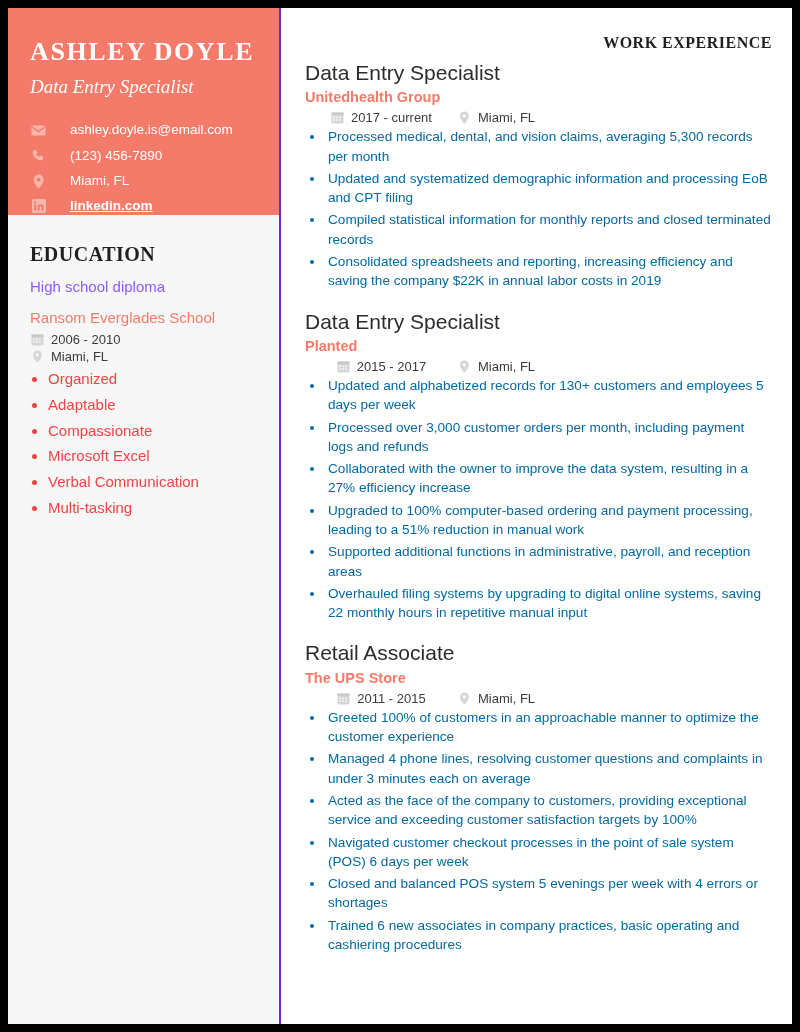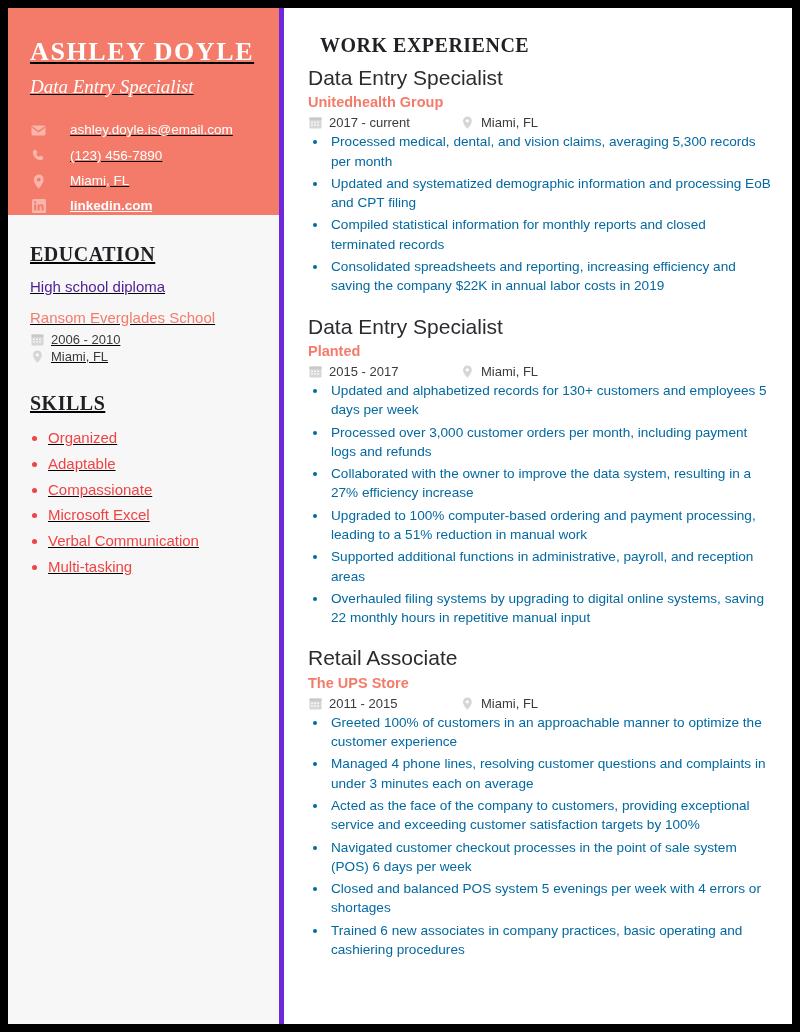--- a/index.html
+++ b/index.html
@@ -21,23 +21,22 @@
     height: 1016px;
     background: #ffffff;
     overflow: hidden;
     display: flex;
   }
   
   .sidebar {
     width: 271px;
     flex: 0 0 271px;
     background: #f7f7f7;
-    border-right: 5px solid #6d28d9;
+    border-right: 2px solid #6d28d9;
     position: relative;
-    text-decoration: underline;
   }
   .header-block {
     background: #f47b6a;
     padding: 26px 22px 24px 22px;
     box-sizing: border-box;
     height: 207px;
   }
   .name {
     font-family: "Liberation Serif", serif;
     font-weight: bold;
@@ -89,21 +88,21 @@
   .side-heading {
     font-family: "Liberation Serif", serif;
     font-weight: bold;
     font-size: 20px;
     letter-spacing: 0.5px;
     color: #1f2024;
     margin: 28px 0 10px 0;
   }
   .edu-degree {
     font-size: 15px;
-    color: #4c1d95;
+    color: #8b5cf6;
     line-height: 1.5;
     margin-bottom: 1px;
   }
   .edu-school {
     font-size: 15px;
     color: #f47b6a;
     line-height: 1.5;
     margin-bottom: 3px;
     margin-top: 8px;
   }
@@ -136,45 +135,46 @@
   
   .main {
     flex: 1 1 auto;
     background: #ffffff;
     padding: 26px 20px 0 24px;
     box-sizing: border-box;
   }
   .main-heading {
     font-family: "Liberation Serif", serif;
     font-weight: bold;
-    font-size: 20px;
+    font-size: 16px;
     letter-spacing: 0.5px;
     color: #1f2024;
-    margin: 0 0 8px 12px;
+    margin: 0 0 8px 4px;
+    text-align: right;
   }
   .job { margin-bottom: 18px; }
   .job-role {
     font-size: 21px;
     color: #2b2c30;
     line-height: 1.25;
     margin-bottom: 1px;
   }
   .job-company {
     font-size: 14.5px;
     font-weight: bold;
     color: #f47b6a;
     line-height: 1.45;
     margin-bottom: 2px;
   }
   .job-meta {
     display: flex;
     align-items: center;
     margin-bottom: 2px;
   }
-  .job-meta .meta-row { margin-bottom: 0; }
+  .job-meta .meta-row { margin-bottom: 0; justify-content: center; }
   .job-meta .meta-dates { width: 152px; flex: 0 0 152px; }
   .bullets {
     margin: 0;
     padding: 0 0 0 20px;
     list-style: disc;
   }
   .bullets li {
     font-size: 13.6px;
     color: #0369a1;
     line-height: 1.42;
@@ -257,21 +257,20 @@
       <div class="meta-row">
         <span class="meta-icon">
           <svg width="11" height="13" viewBox="0 0 11 13">
               <path d="M5.5 0.5C3 .5 1 2.5 1 5c0 3.1 3.8 7.2 4 7.4.3.2.6.2.8 0 .2-.2 4-4.3 4-7.4C9.8 2.5 8 .5 5.5.5z" fill="#d6d6d8"></path>
               <circle cx="5.3" cy="4.8" r="1.6" fill="#fafafa"></circle>
             </svg>
         </span>
         <span>Miami, FL</span>
       </div>
 
-      <h2 class="side-heading">SKILLS</h2>
       <ul class="skills-list">
         <li>Organized</li>
         <li>Adaptable</li>
         <li>Compassionate</li>
         <li>Microsoft Excel</li>
         <li>Verbal Communication</li>
         <li>Multi-tasking</li>
       </ul>
 
     </div>

